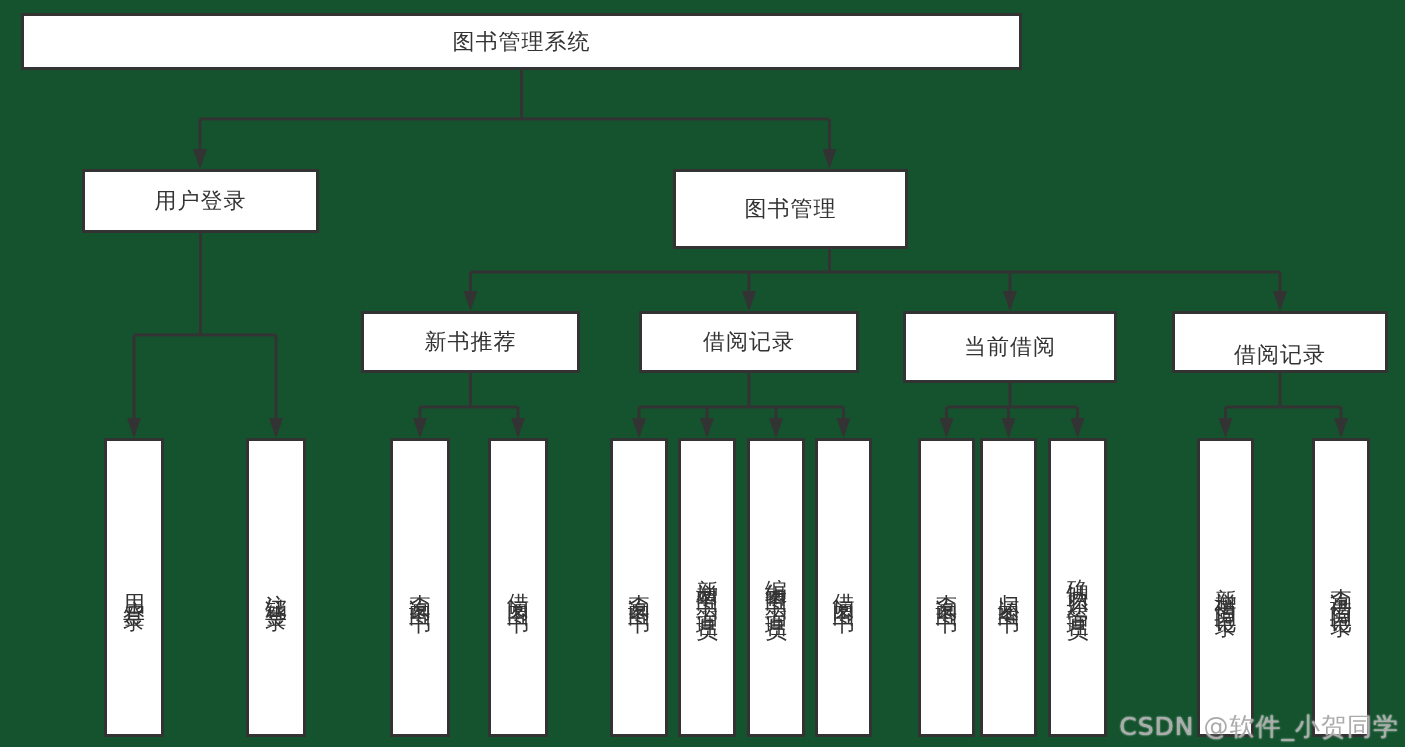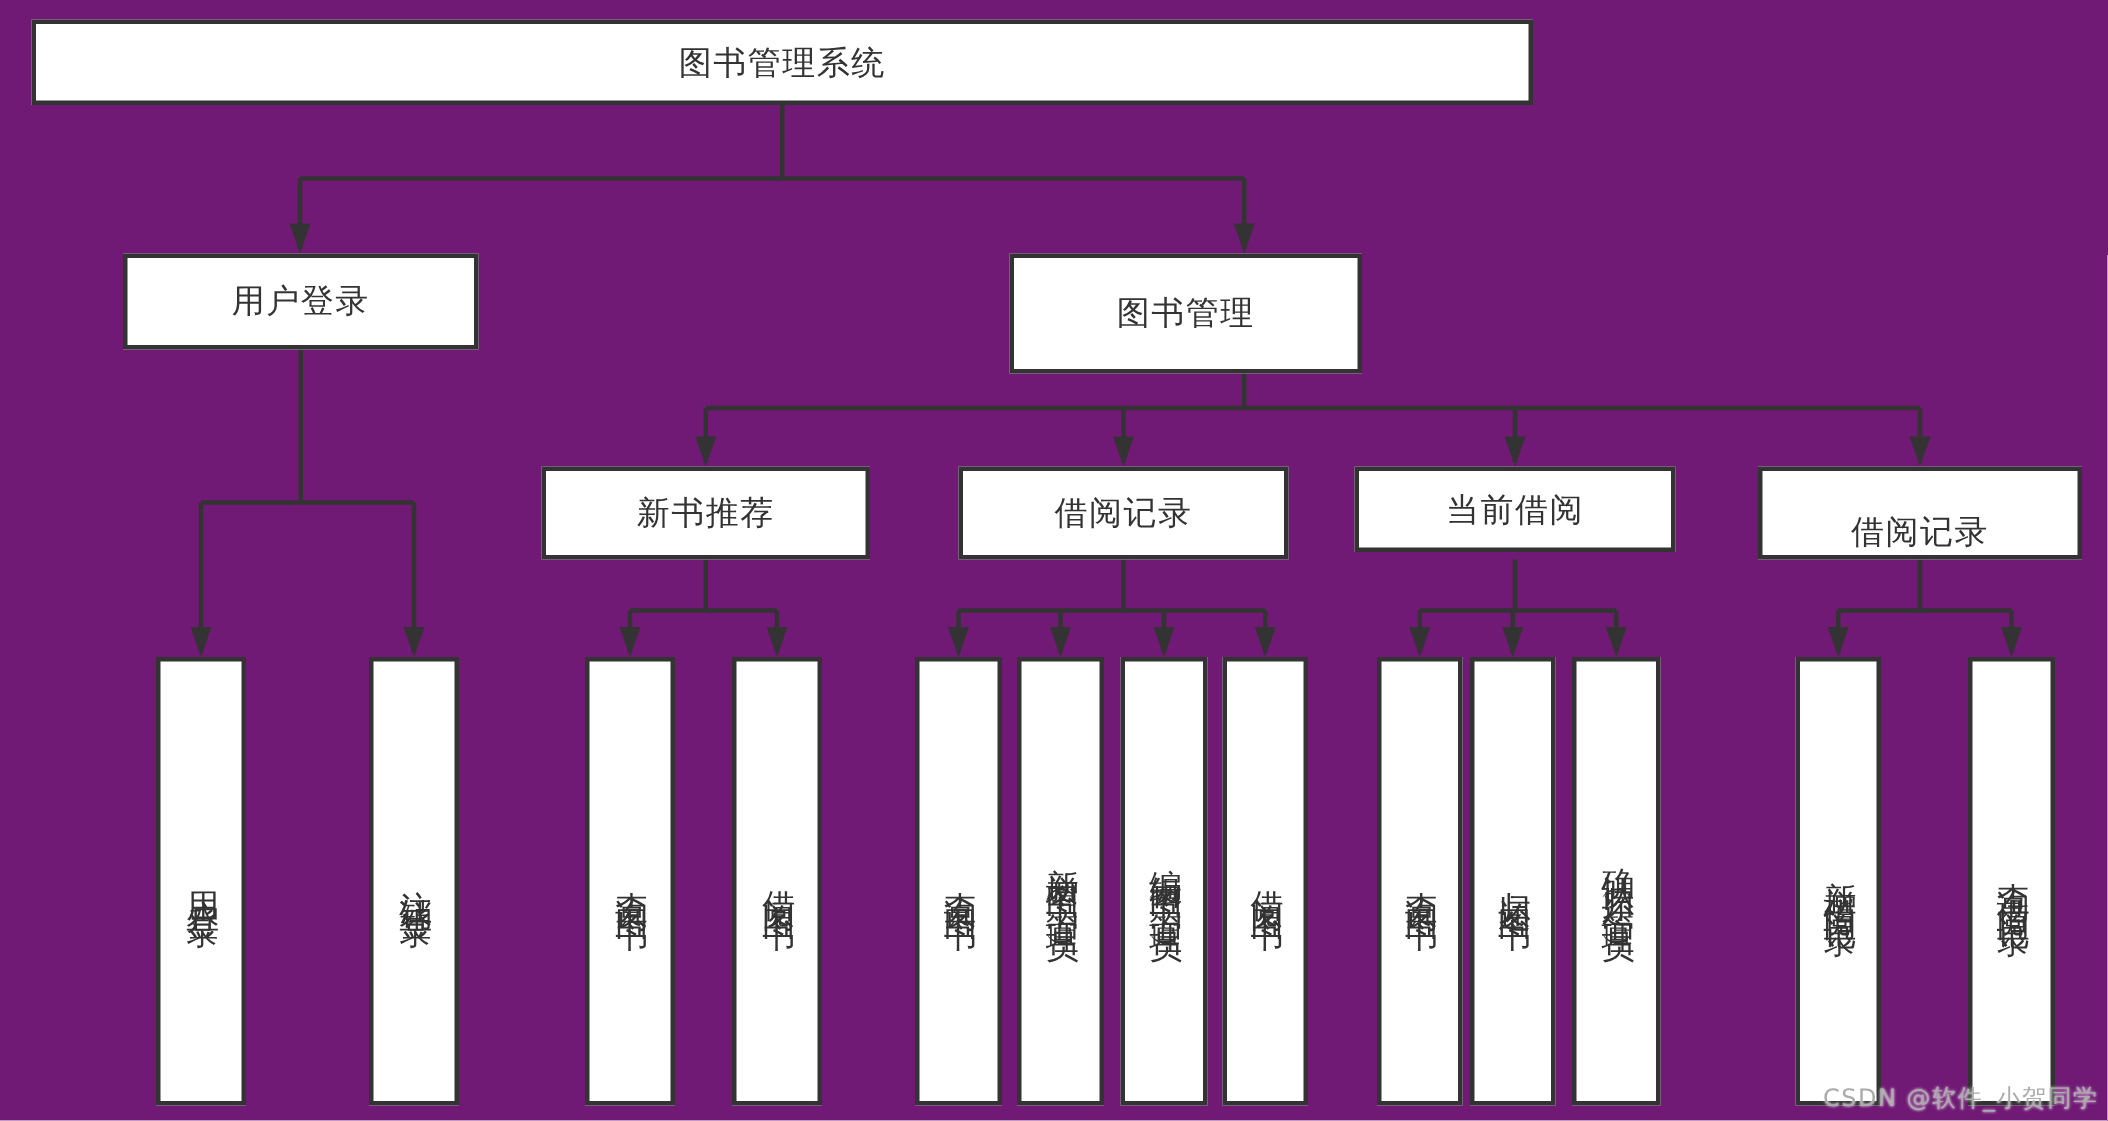--- a/index.html
+++ b/index.html
@@ -1,20 +1,20 @@
 <!DOCTYPE html>
 <html><head>
 <meta charset="utf-8">
 <style>
   html, body { margin: 0; padding: 0; background: #ffffff; }
   .canvas {
     position: relative;
     width: 1405px;
     height: 747px;
-    background: #701a75;
+    background: #14532d;
     font-family: "DejaVu Sans", "Liberation Sans", sans-serif;
     overflow: hidden;
   }
   .connector-layer {
     position: absolute;
     left: 0; top: 0;
     width: 1405px; height: 747px;
     z-index: 1;
   }
   .node {
@@ -39,21 +39,21 @@
   .vtext {
     writing-mode: vertical-lr;
     text-orientation: mixed;
     letter-spacing: 6px;
     line-height: 1.1;
   }
   .watermark {
     position: absolute;
     right: 6px;
     bottom: 4px;
-    font-size: 16px;
+    font-size: 25px;
     color: #ababab;
     letter-spacing: 1px;
     z-index: 3;
     white-space: nowrap;
     text-shadow: 0 0 2px #ffffff;
   }
 </style>
 </head>
 <body>
 
@@ -112,21 +112,21 @@
   <div class="node node-h" style="left:673px; top:169px; width:235px; height:80px;">
     <span>图书管理</span>
   </div>
 
   <div class="node node-h" style="left:361px; top:311px; width:219px; height:62px;">
     <span>新书推荐</span>
   </div>
   <div class="node node-h" style="left:639px; top:311px; width:220px; height:62px;">
     <span>借阅记录</span>
   </div>
-  <div class="node node-h" style="left:903px; top:311px; width:214px; height:57px;">
+  <div class="node node-h" style="left:903px; top:311px; width:214px; height:72px;">
     <span>当前借阅</span>
   </div>
   <div class="node node-h" style="left:1172px; top:311px; width:216px; height:62px;align-items:flex-end;">
     <span>借阅记录</span>
   </div>
 
   <div class="node node-v" style="left:104px; top:438px; width:60px; height:299px;">
     <span class="vtext">用户登录</span>
   </div>
   <div class="node node-v" style="left:246px; top:438px; width:60px; height:299px;">

